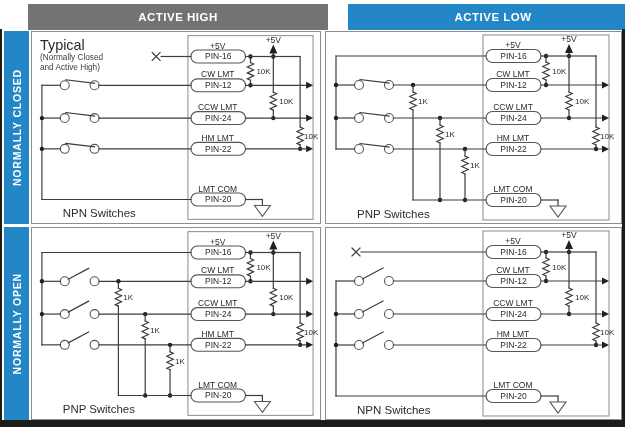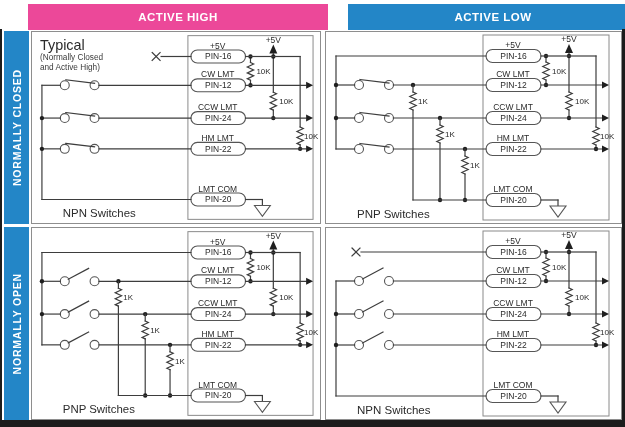--- a/index.html
+++ b/index.html
@@ -24,21 +24,21 @@
   svg .r{font-size:8px;}
   svg .sw{font-size:11.5px;}
   svg .nt1{font-size:14.5px;}
   svg .nt2{font-size:8.3px;fill:#3c3c3c;}
 </style>
 </head>
 <body>
 
 <div class="page">
 
-  <div class="hdr" style="left: 28px; width: 300px; background: #ec4899;">ACTIVE HIGH</div>
+  <div class="hdr" style="left: 28px; width: 300px; background: #737373;">ACTIVE HIGH</div>
   <div class="hdr" style="left: 348px; width: 290px; background: rgb(35, 134, 199);">ACTIVE LOW</div>
 
   <div class="side" style="top: 31px; height: 193px; background: rgb(35, 134, 199);">
     <span>NORMALLY CLOSED</span>
   </div>
   <div class="side" style="top: 227px; height: 193px; background: rgb(35, 134, 199);">
     <span>NORMALLY OPEN</span>
   </div>
 
   <div class="cell" style="left:31px;top:31px;width:288px;height:191px;">

